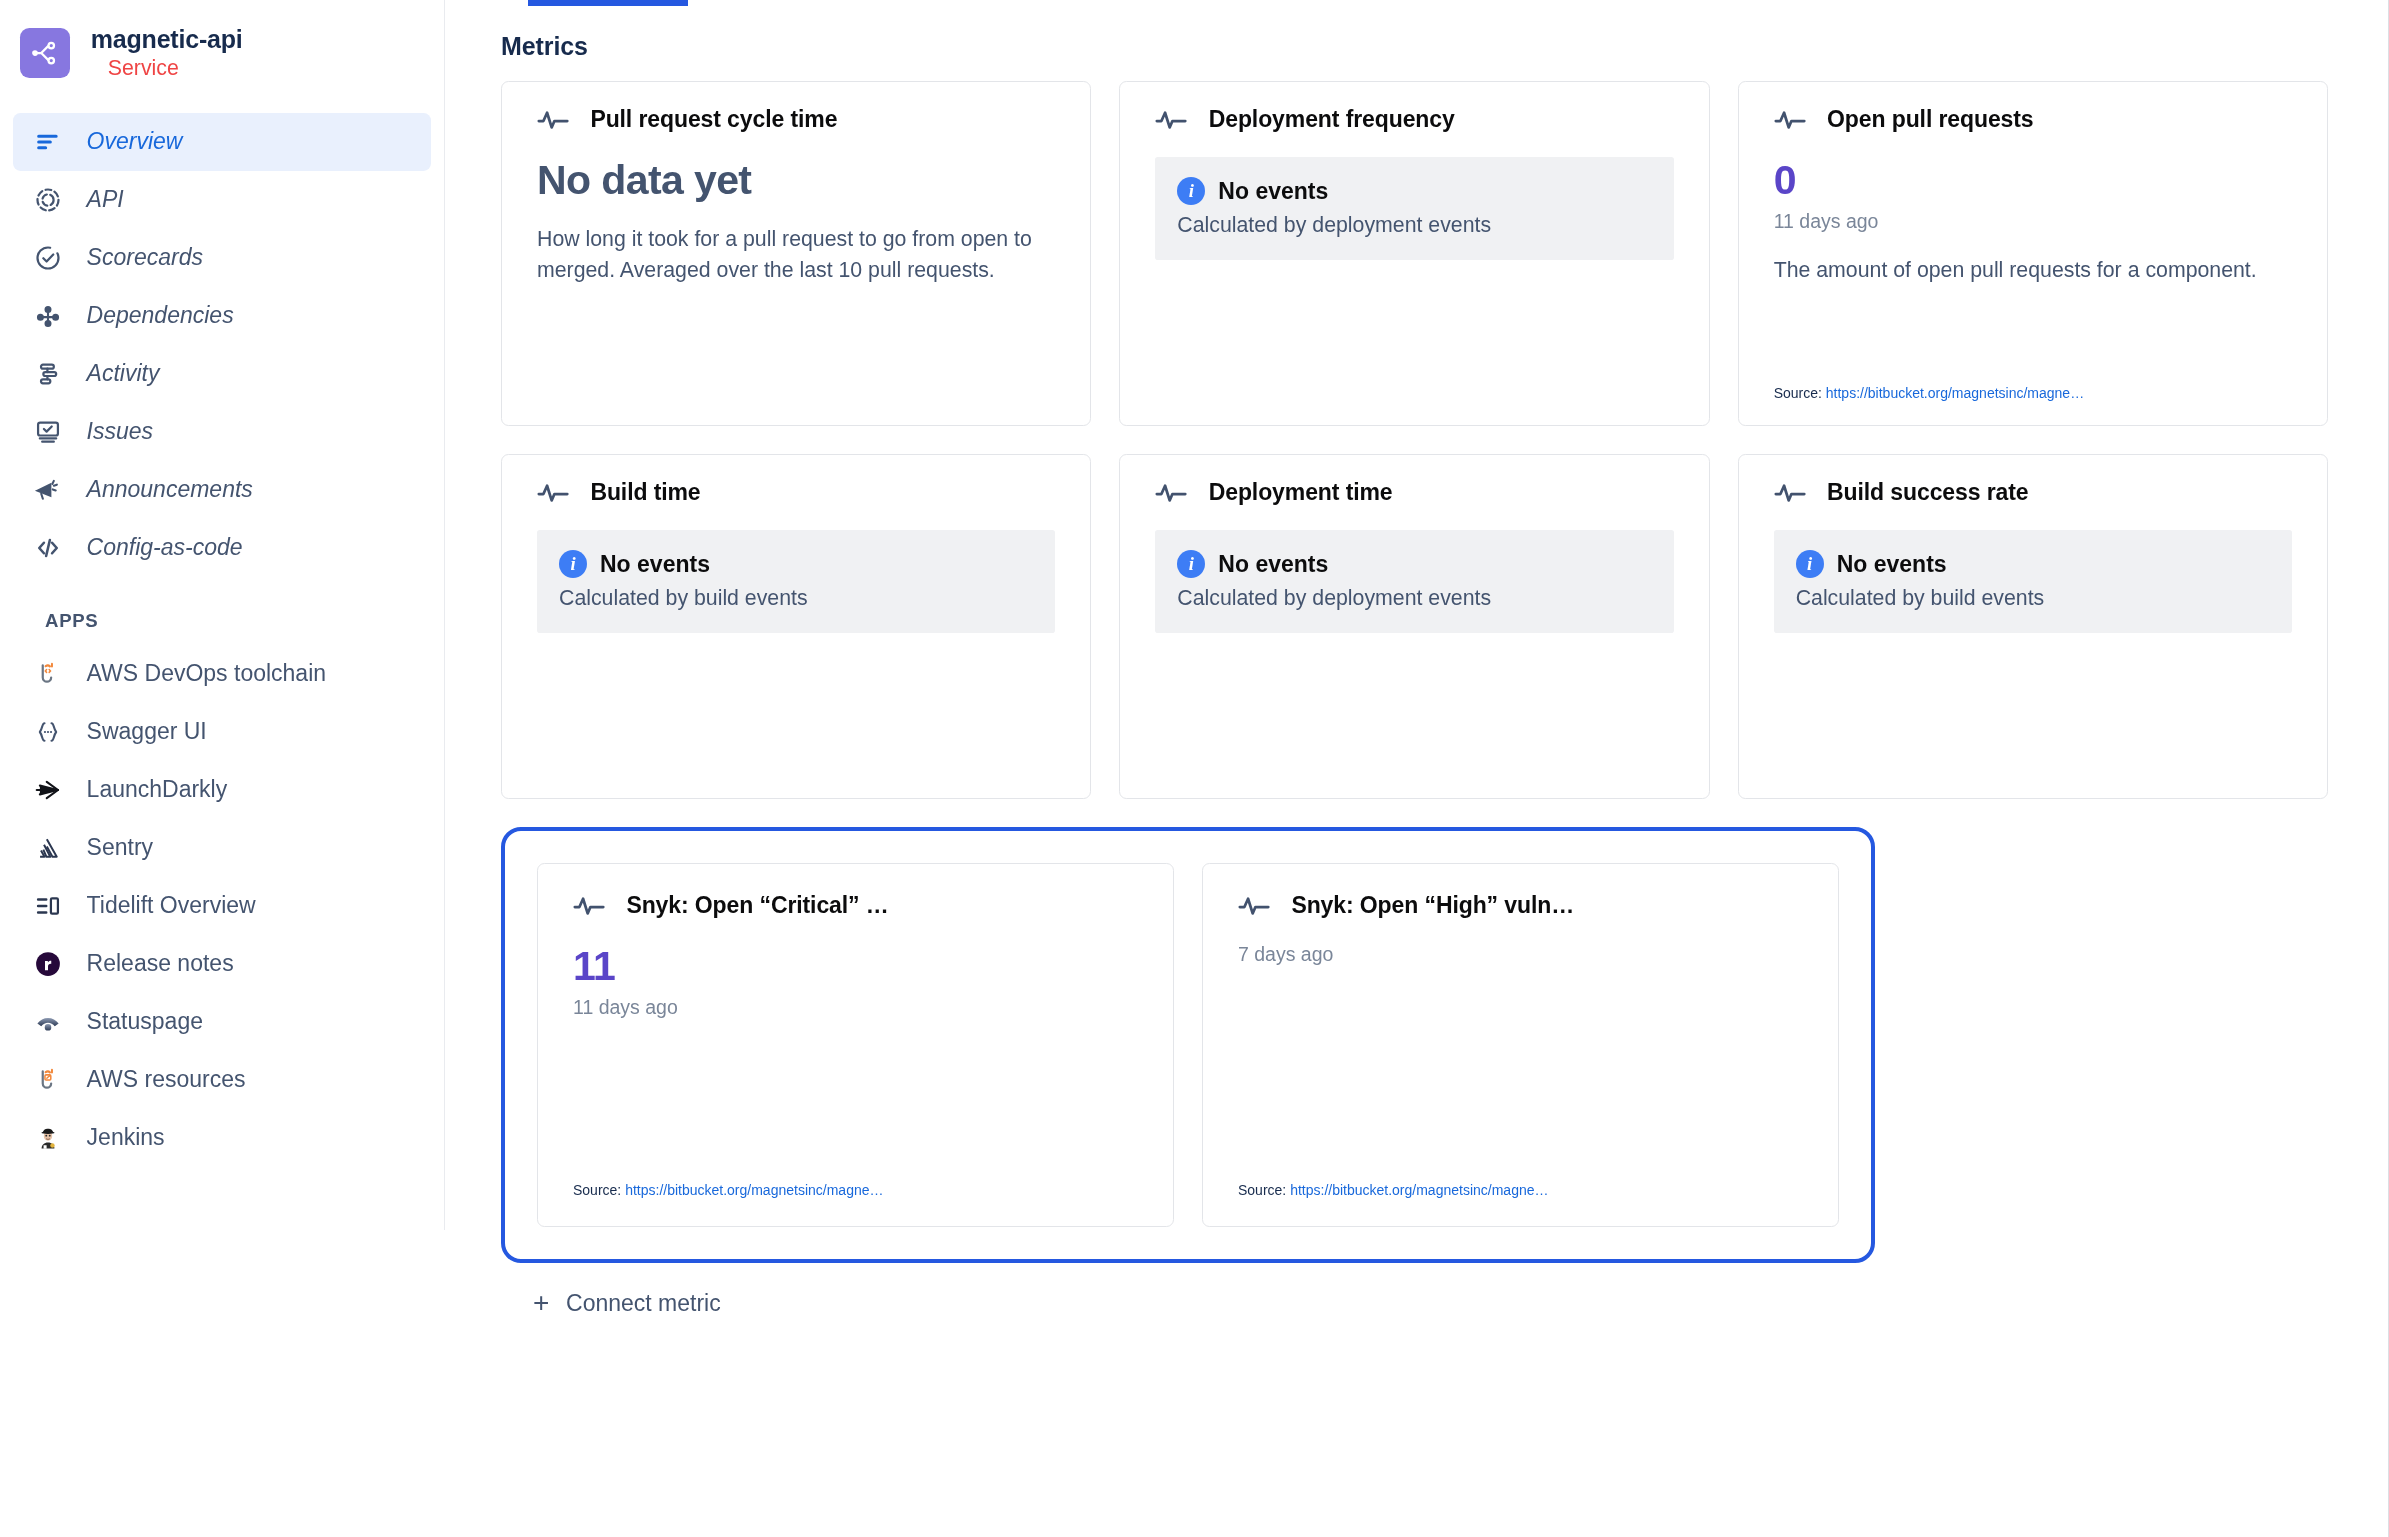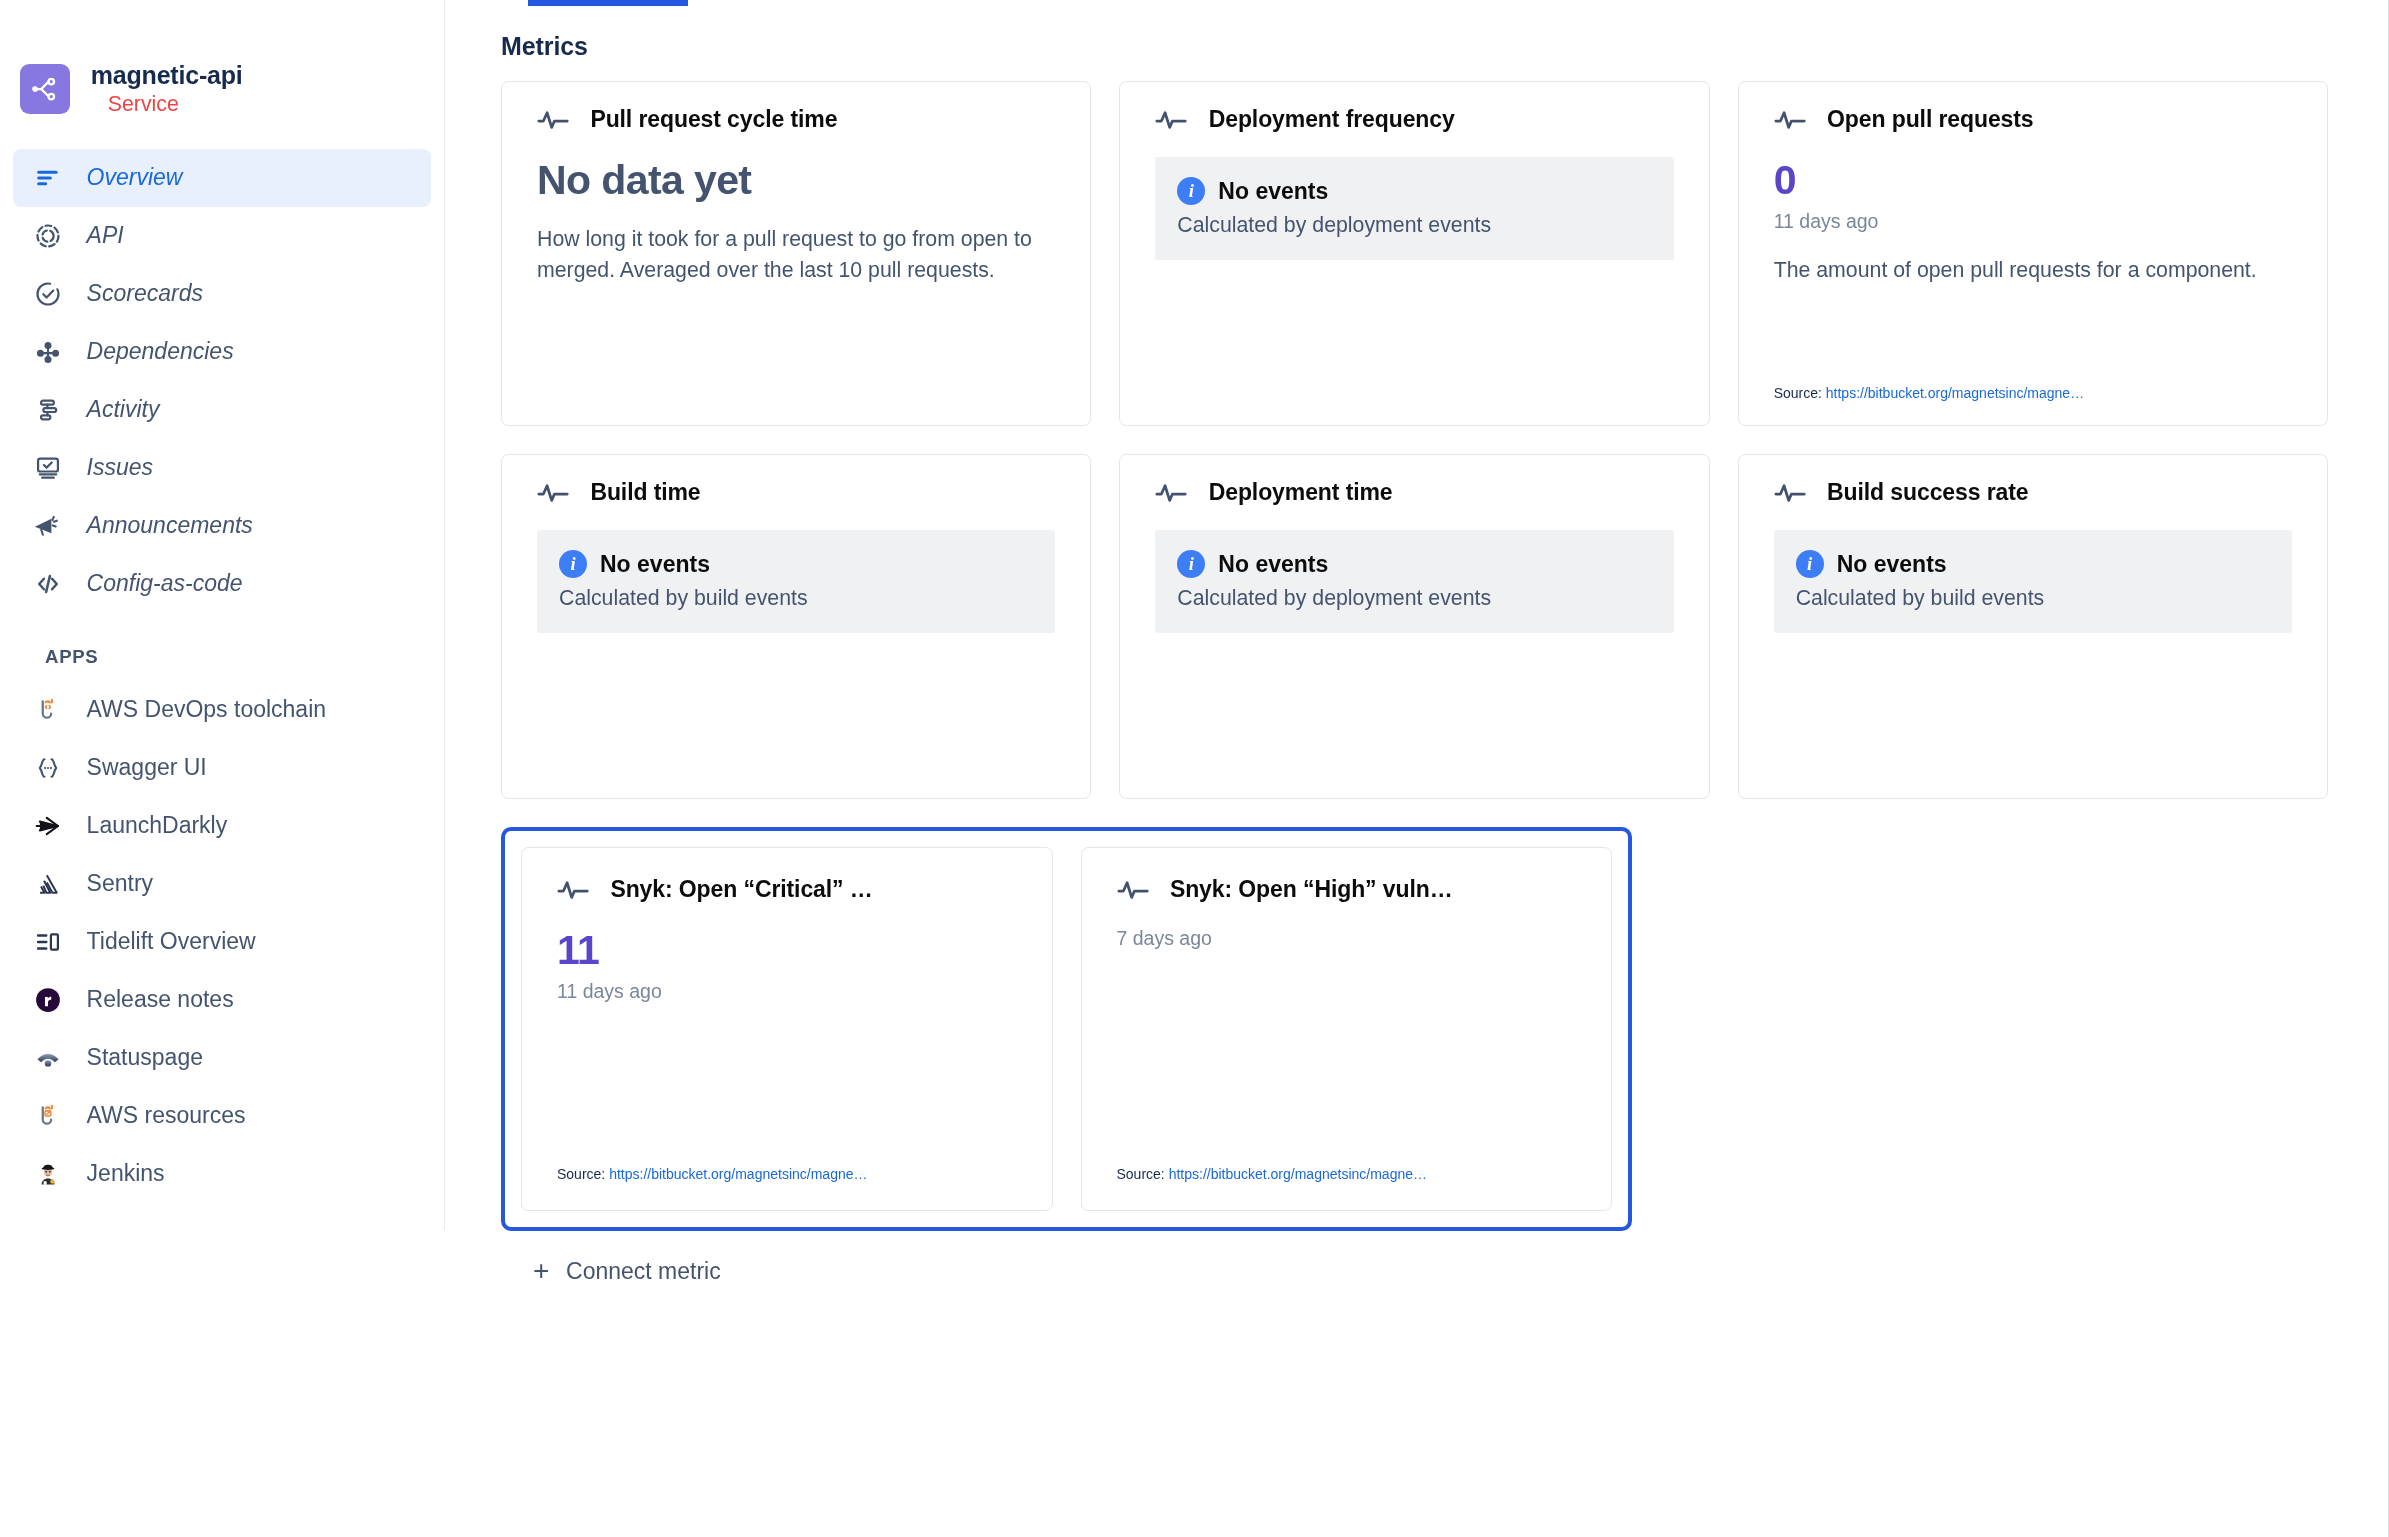--- a/index.html
+++ b/index.html
@@ -9,21 +9,21 @@
     font-family: "Liberation Sans", sans-serif;
     overflow: hidden;
   }
   .app { display: flex; width: 2389px; height: 1538px; position: relative; }
 
   
   .sidebar {
     width: 445px; flex: 0 0 445px;
     background: #ffffff;
     border-right: 1.9px solid #e9ebef;
-    padding-top: 61px;
+    padding-top: 25px;
     position: relative;
     height: 1230px;
   }
   .project-header {
     display: flex; align-items: center; gap: 20.4px;
     padding: 0 30px 0 20.4px;
     margin-bottom: 32px;
   }
   .project-logo {
     width: 50px; height: 50px; flex: 0 0 50px;
@@ -145,23 +145,23 @@
     margin-top: auto;
     font-size: 14px; color: #172b4d;
     white-space: nowrap; overflow: hidden;
   }
   .card-source a { color: #1868db; text-decoration: none; }
 
   
   .highlight-row {
     margin-top: 28px;
     border: 4.6px solid #2558e0;
-    border-radius: 10px;
-    padding: 16px;
-    width: 1131px;
+    border-radius: 20px;
+    padding: 32px;
+    width: 1374px;
     display: grid;
     grid-template-columns: repeat(2, 1fr);
     gap: 28px;
   }
   .highlight-row .metric-card { height: 364px; padding: 28px 35px; }
 
   .connect-metric {
     display: flex; align-items: center; gap: 16.7px;
     margin-top: 26px; margin-left: 32px;
     font-size: 23px; color: #44546f; cursor: pointer;

